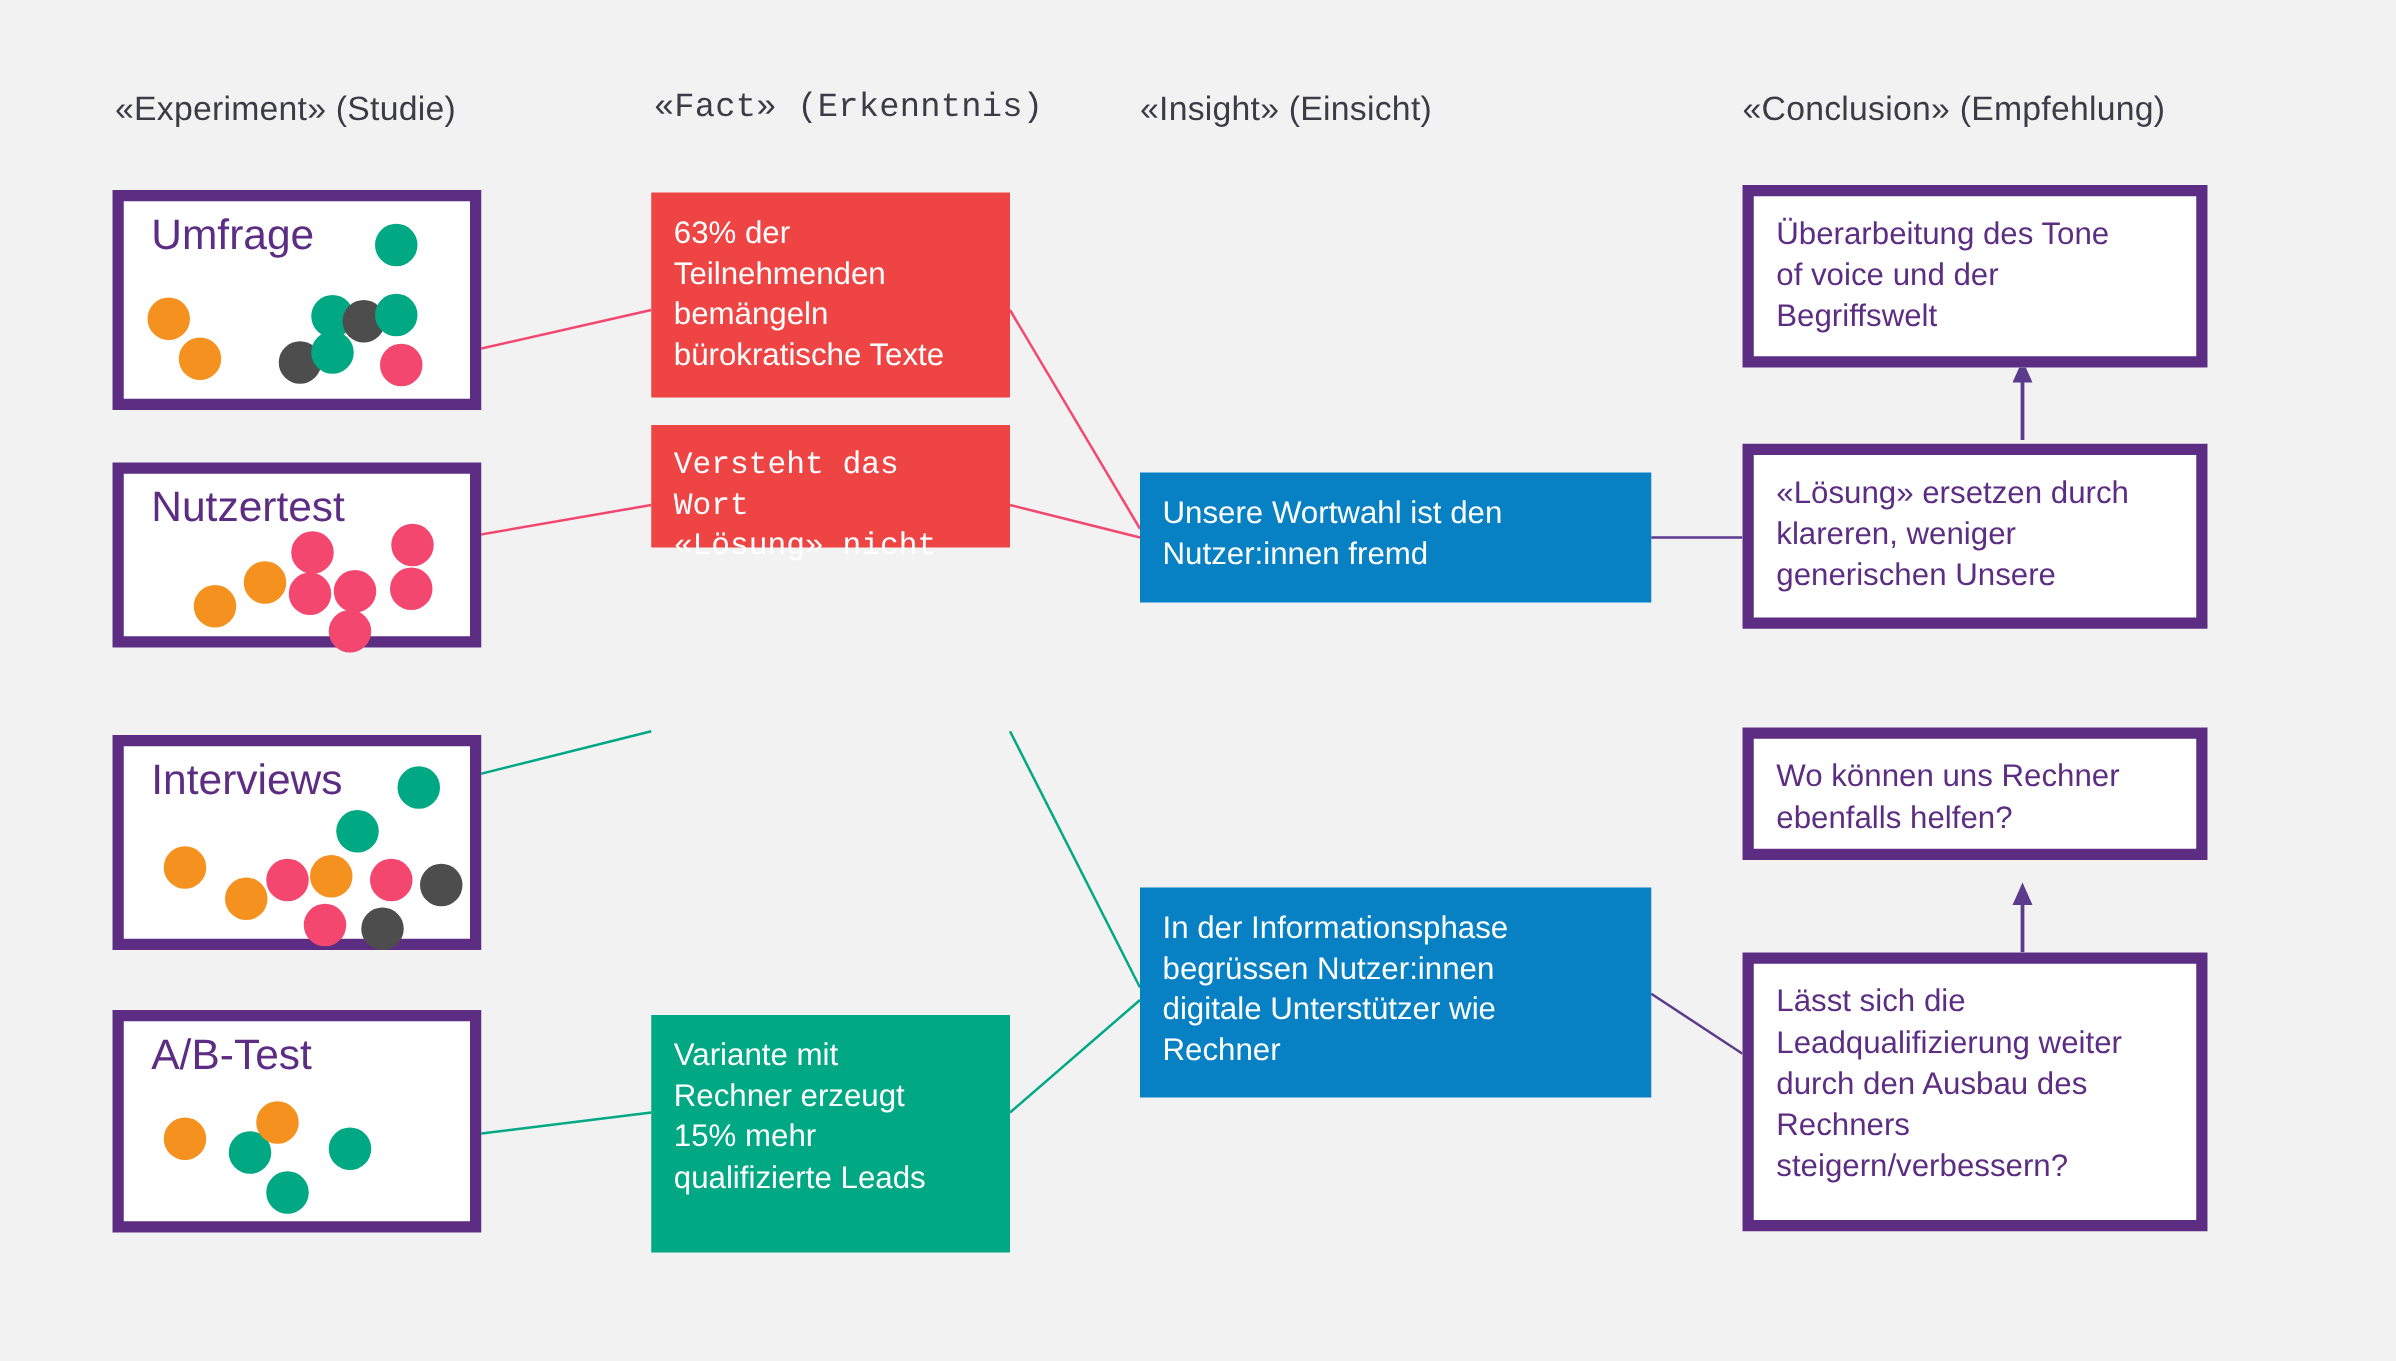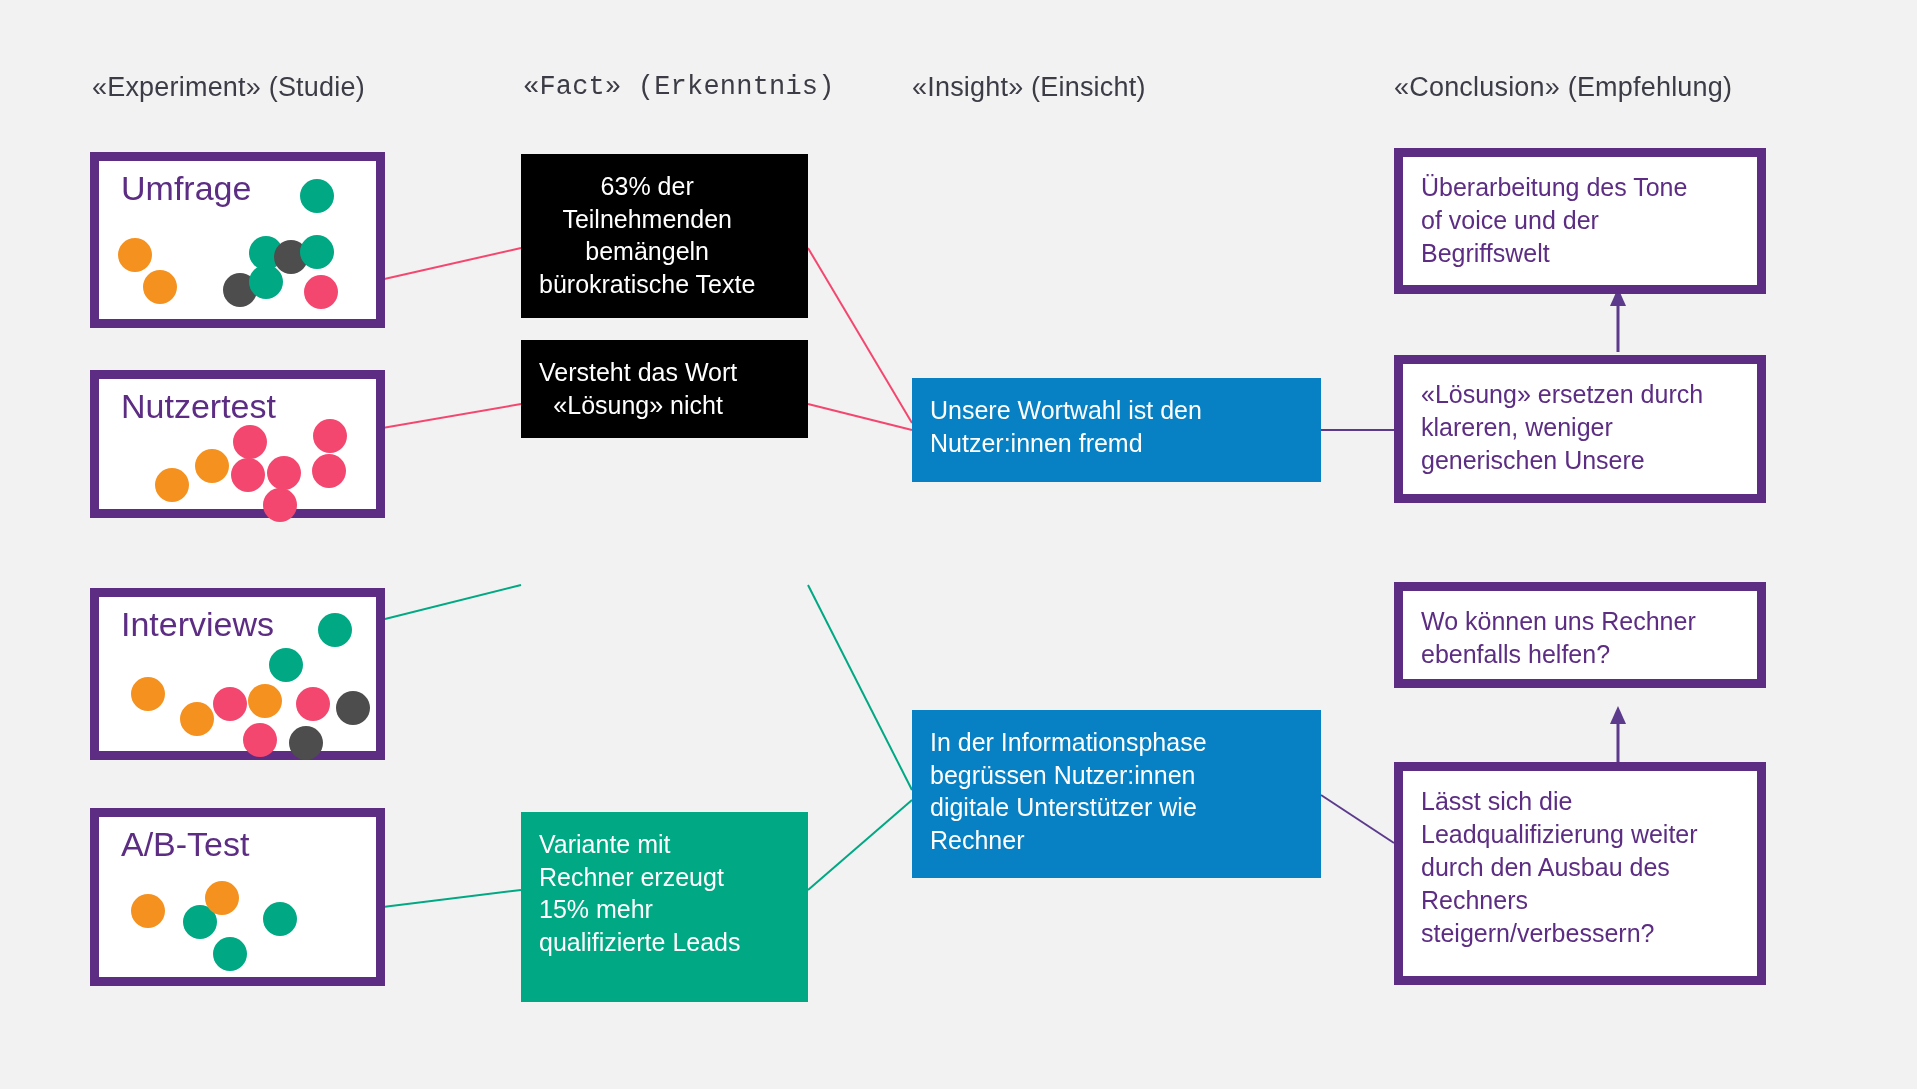--- a/index.html
+++ b/index.html
@@ -35,21 +35,21 @@
   .dot{position:absolute;border-radius:50%;}
 
   
   .fact-box, .insight-box{
     display:flex;align-items:flex-start;
     padding:16px 18px 14px 18px;
     color:#FFFFFF;font-size:25px;line-height:1.30;
     box-sizing:border-box;
     white-space:pre-line;
   }
-  .fact-pink{background:#000000;text-align:center;}
+  .fact-pink{background:#ef4444;}
   .fact-green{background:#00A883;}
   .insight-blue{background:#0780C4;}
 
   
   .conc-box{
     background:#FFFFFF;
     border:9px solid #5C2D83;
     color:#5C2D83;font-size:25px;line-height:1.32;
     padding:14px 16px 12px 18px;
     box-sizing:border-box;
@@ -149,21 +149,21 @@
     <span class="dot" style="left:183px;top:905px;width:34px;height:34px;background:#00A883;"></span>
     <span class="dot" style="left:205px;top:881px;width:34px;height:34px;background:#F5911E;"></span>
     <span class="dot" style="left:213px;top:937px;width:34px;height:34px;background:#00A883;"></span>
     <span class="dot" style="left:263px;top:902px;width:34px;height:34px;background:#00A883;"></span>
   </div>
 
   <div class="node fact-box fact-pink" style="left:521px;top:154px;width:287px;height:164px;">63% der
 Teilnehmenden
 bemängeln
 bürokratische Texte</div>
-  <div class="node fact-box fact-pink" style="left:521px;top:340px;width:287px;height:98px;">Versteht das Wort
+  <div class="node fact-box fact-pink" style="left:521px;top:340px;width:287px;height:98px;font-family:Liberation Mono, monospace;">Versteht das Wort
 «Lösung» nicht</div>
   <div class="node fact-box fact-green" style="left:521px;top:798px;width:287px;height:190px;margin-top:14px;">Variante mit
 Rechner erzeugt
 15% mehr
 qualifizierte Leads</div>
 
   <div class="node insight-box insight-blue" style="left:912px;top:378px;width:409px;height:104px;">Unsere Wortwahl ist den
 Nutzer:innen fremd</div>
   <div class="node insight-box insight-blue" style="left:912px;top:710px;width:409px;height:168px;">In der Informationsphase
 begrüssen Nutzer:innen

